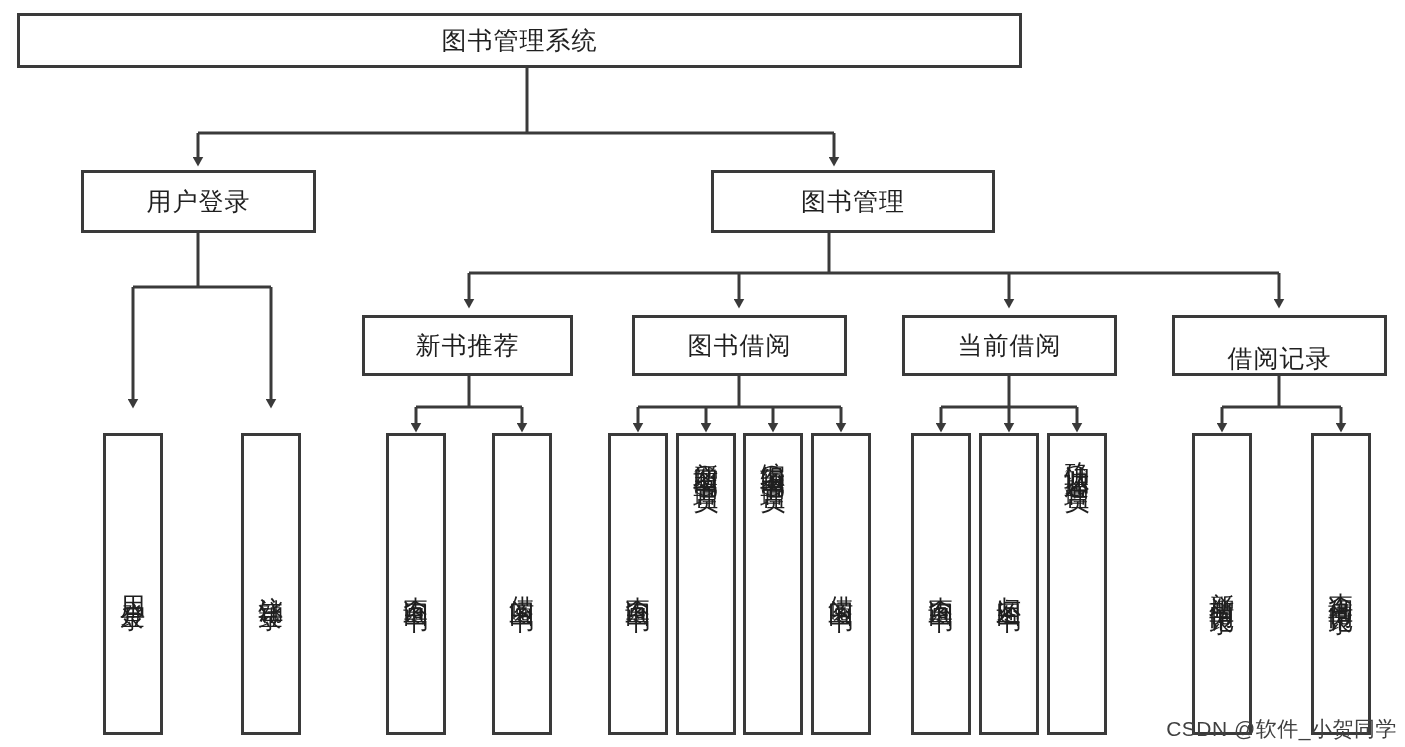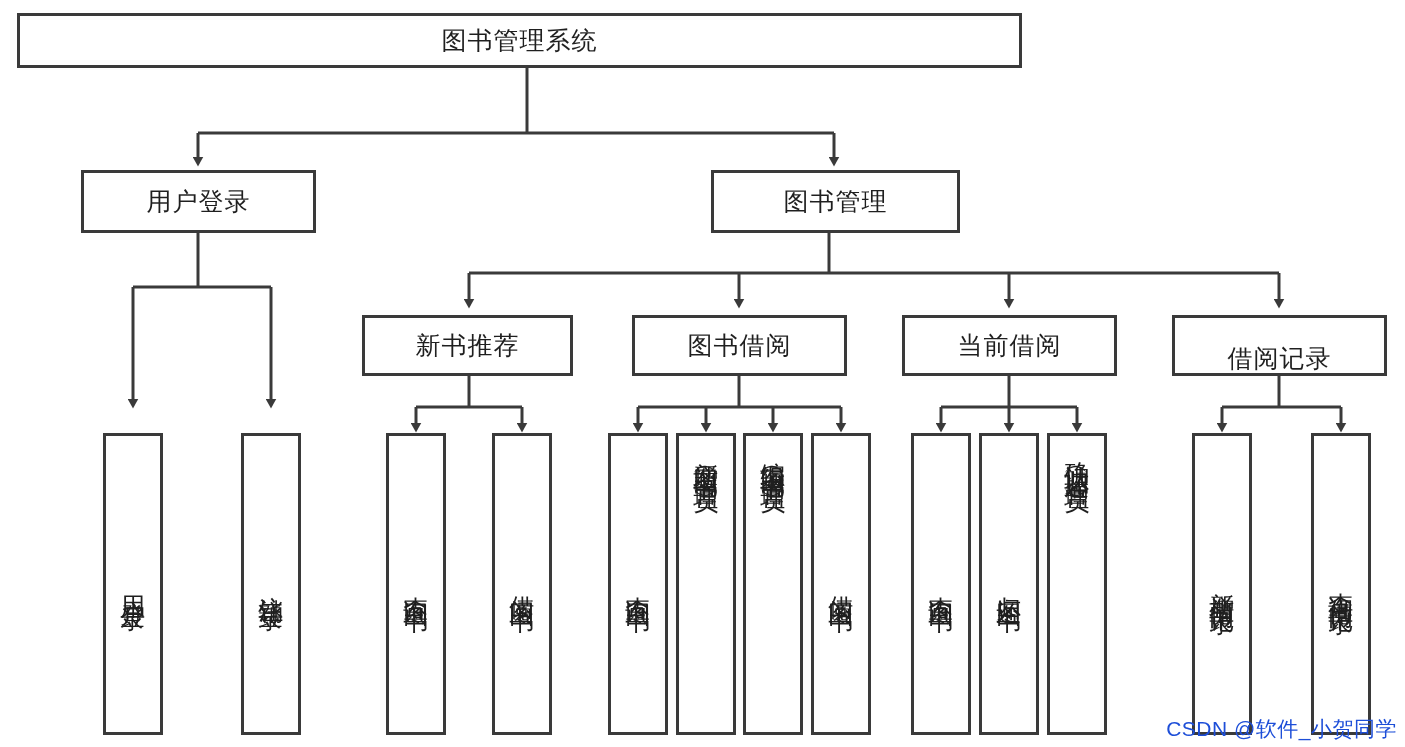--- a/index.html
+++ b/index.html
@@ -59,21 +59,21 @@
     letter-spacing:4px;
     color:#1f1f1f;
     white-space:nowrap;
   }
   .leaf.mid{ align-items:center; padding-top:0; }
   #watermark{
     position:absolute;
     right:8px;
     bottom:4px;
     font-size:21px;
-    color:#1d4ed8;
+    color:#404040;
     white-space:nowrap;
     letter-spacing:0.5px;
   }
 </style>
 </head>
 <body>
 
 <div id="canvas">
 
   <svg id="wires" viewBox="0 0 1405 747">
@@ -126,21 +126,21 @@
     </g>
   </svg>
 
   <div class="node root" style="left:17px; top:13px; width:1005px; height:55px;">
     <span class="lbl">图书管理系统</span>
   </div>
 
   <div class="node" style="left:81px; top:170px; width:235px; height:63px;">
     <span class="lbl">用户登录</span>
   </div>
-  <div class="node" style="left:711px; top:170px; width:249px; height:63px;">
+  <div class="node" style="left:711px; top:170px; width:284px; height:63px;">
     <span class="lbl">图书管理</span>
   </div>
 
   <div class="node" style="left:362px; top:315px; width:211px; height:61px;">
     <span class="lbl">新书推荐</span>
   </div>
   <div class="node" style="left:902px; top:315px; width:215px; height:61px;">
     <span class="lbl">当前借阅</span>
   </div>
   <div class="node" style="left:632px; top:315px; width:215px; height:61px;">

